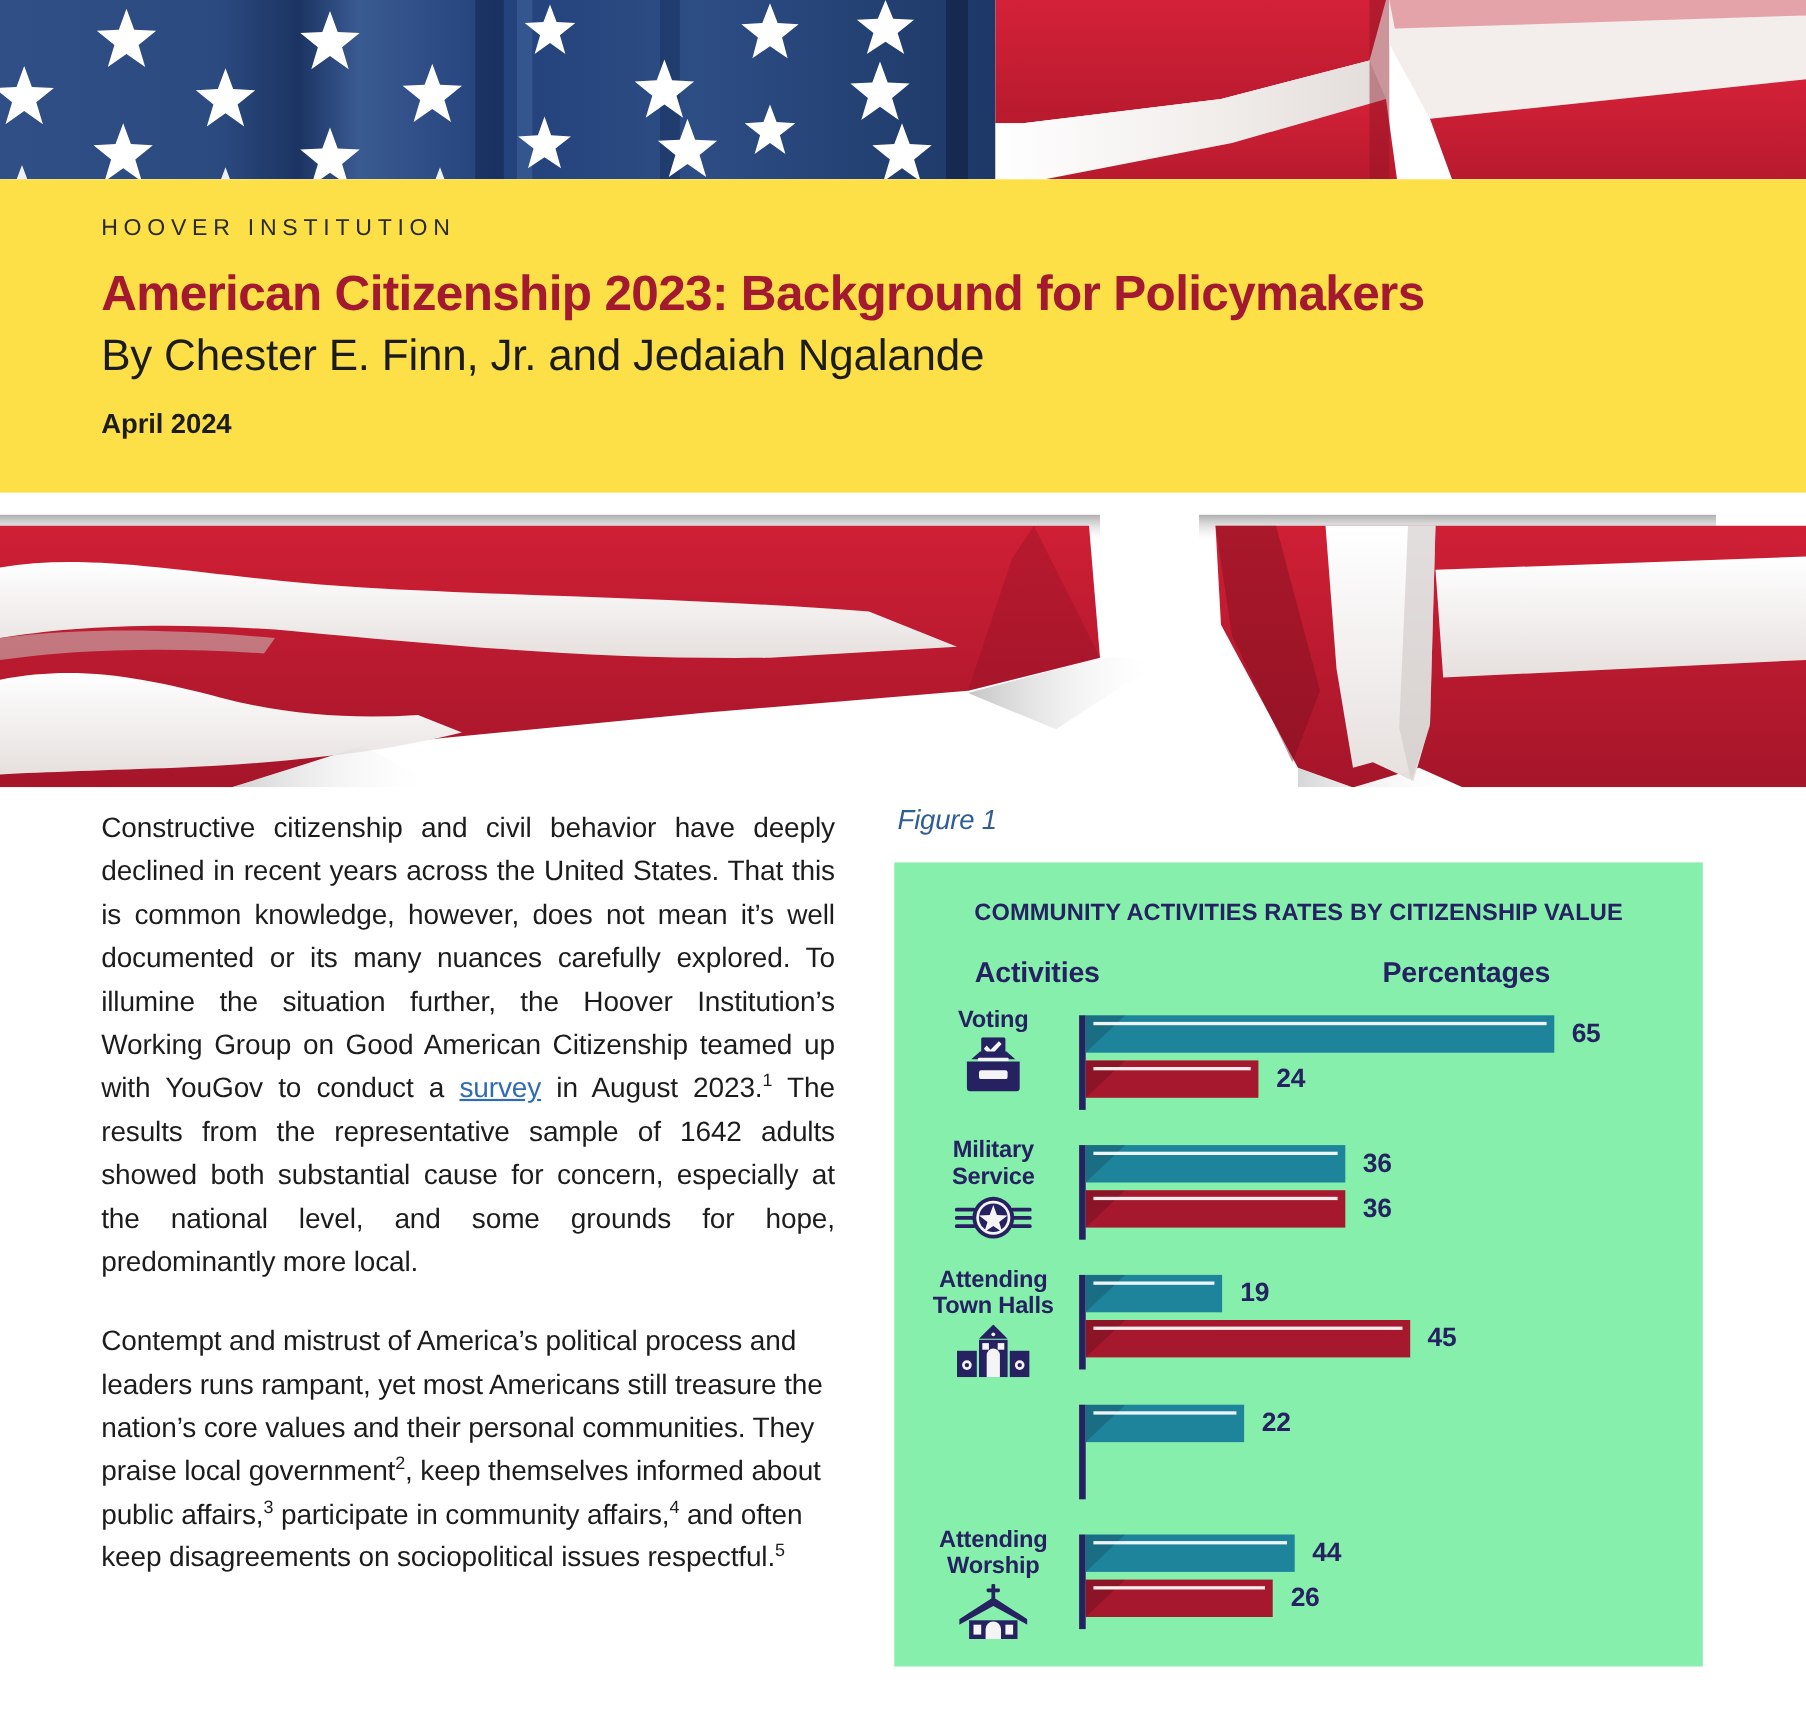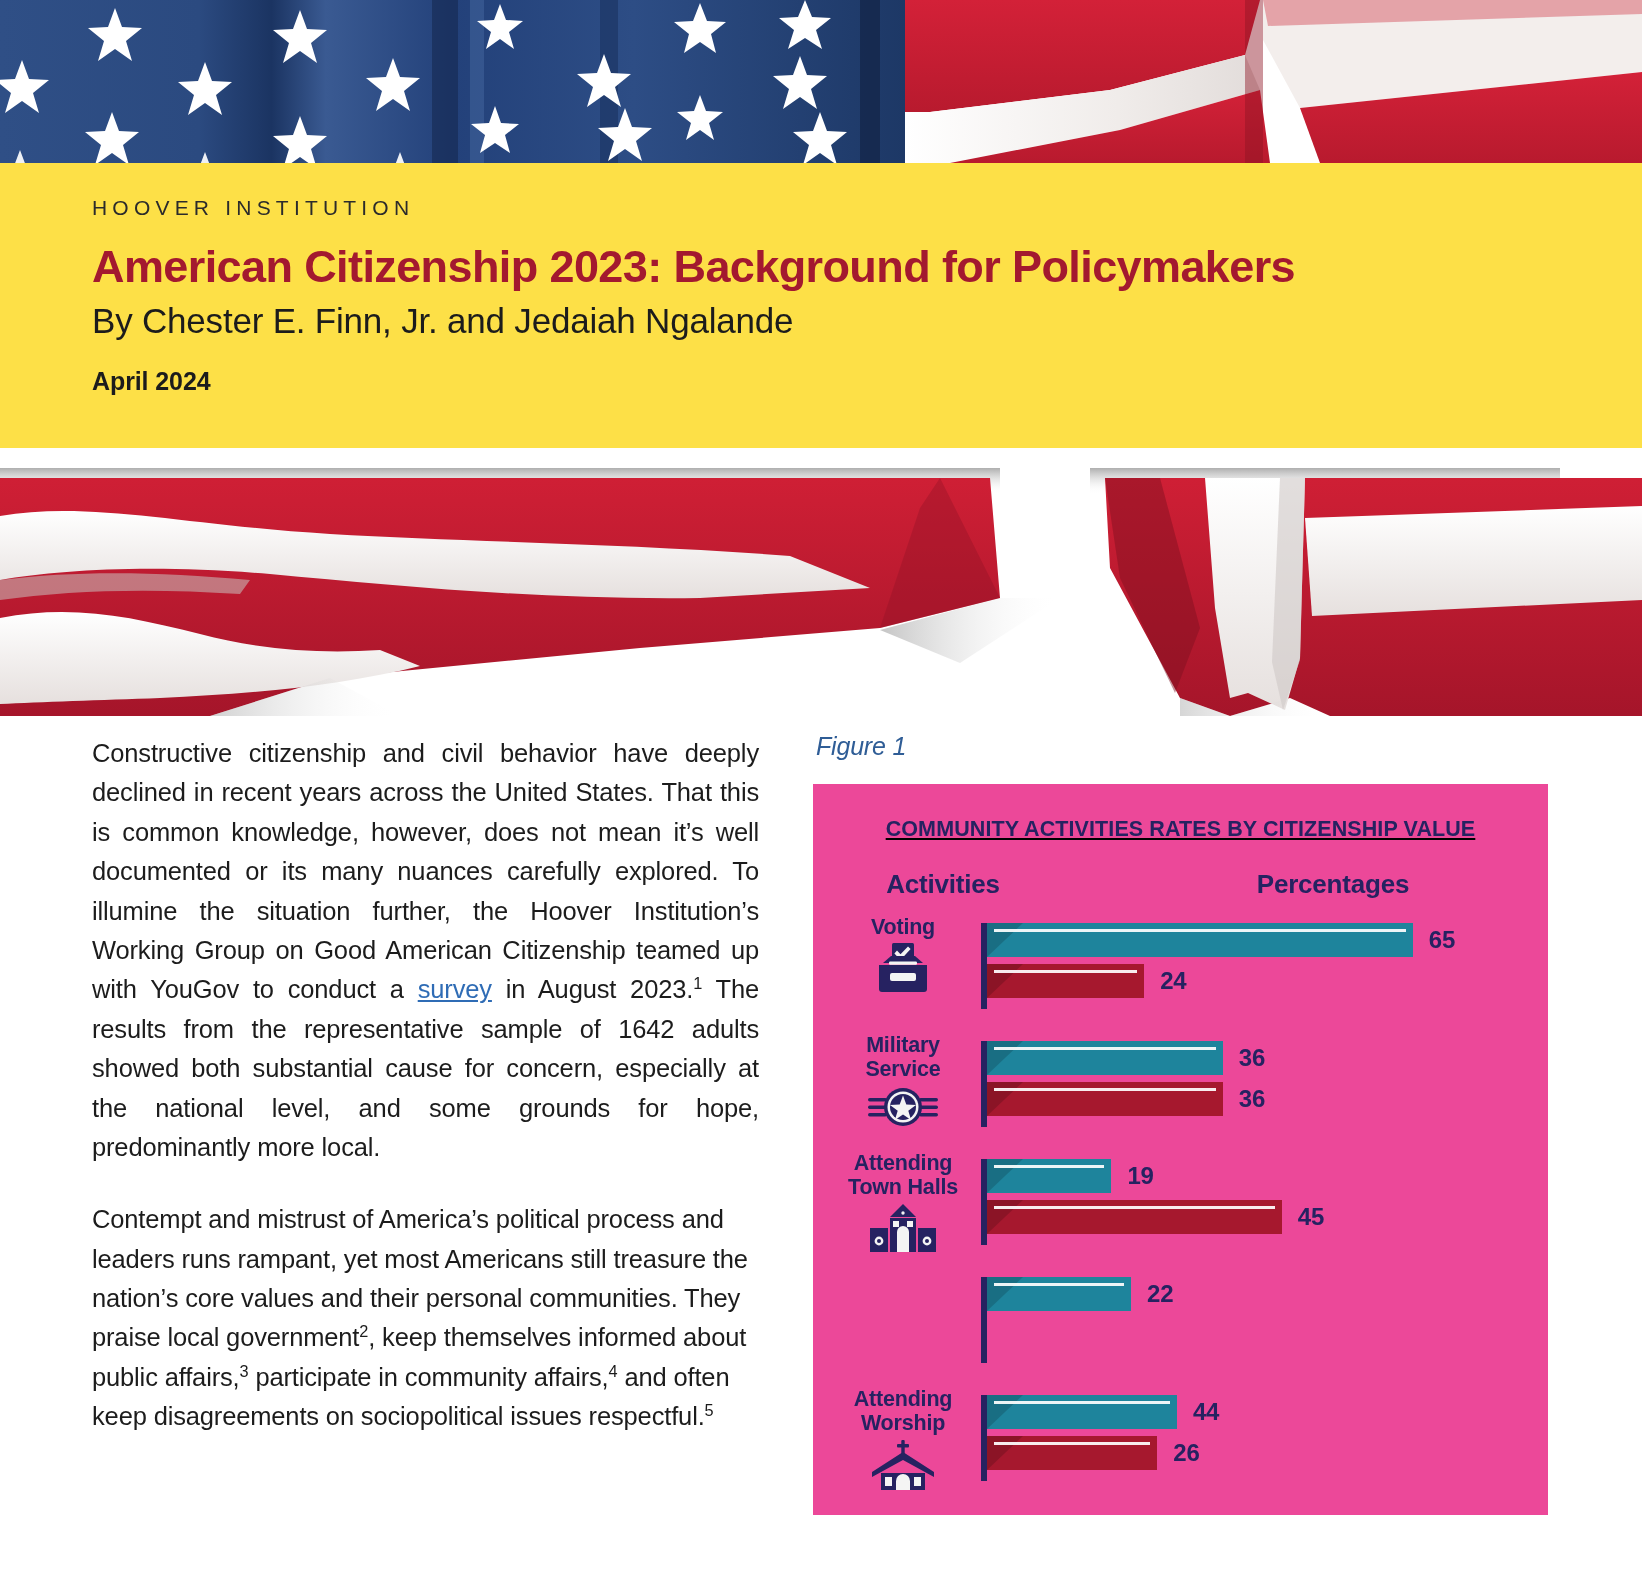--- a/index.html
+++ b/index.html
@@ -49,21 +49,21 @@
   }
   .doc-title {
     font-size: 45px;
     font-weight: 700;
     color: #a3192f;
     letter-spacing: -0.6px;
     line-height: 1.12;
     margin-bottom: 9px;
   }
   .byline {
-    font-size: 35px;
+    font-size: 40px;
     font-weight: 400;
     color: #1c1c1c;
     letter-spacing: -0.2px;
     margin-bottom: 26px;
   }
   .pubdate {
     font-size: 25px;
     font-weight: 700;
     color: #1c1c1c;
     letter-spacing: -0.1px;
@@ -117,24 +117,23 @@
   .figure-label {
     font-size: 25px;
     font-style: italic;
     color: #2f5d96;
     letter-spacing: -0.2px;
     margin-bottom: 23px;
     margin-left: 3px;
   }
   .figure-panel {
     width: 735px;
-    background: #ec4899;
+    background: #86efac;
     padding: 33px 0 10px 0;
     position: relative;
-    text-decoration: underline;
   }
   .chart-title {
     font-size: 21.5px;
     font-weight: 700;
     color: #262261;
     letter-spacing: 0.1px;
     text-align: center;
     margin-bottom: 27px;
   }
   .chart-headers {

